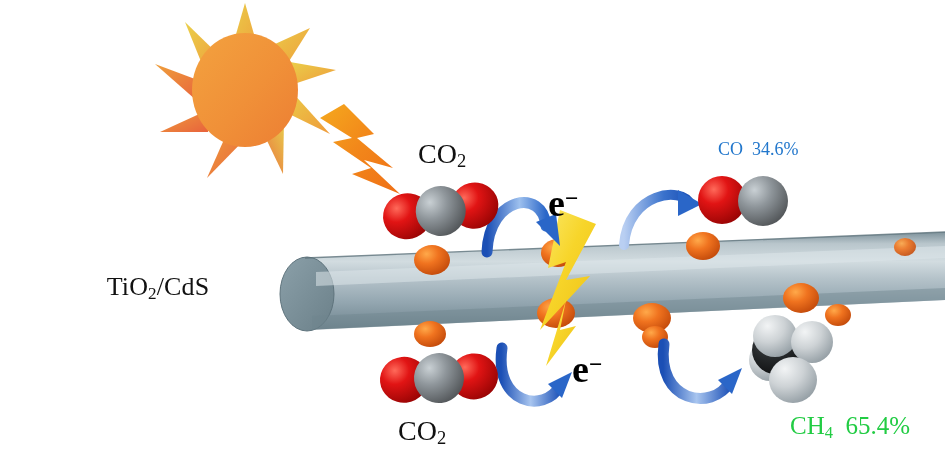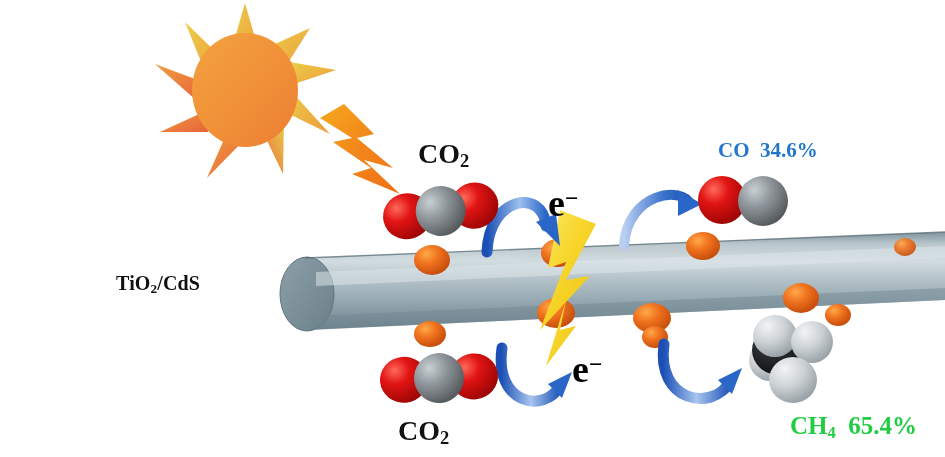--- a/index.html
+++ b/index.html
@@ -1,26 +1,26 @@
 <!DOCTYPE html>
 <html><head>
 <meta charset="utf-8">
 <style>
   html,body{margin:0;padding:0;background:#ffffff;}
   body{width:945px;height:457px;overflow:hidden;
        font-family:"Liberation Serif", serif;}
   #stage{position:relative;width:945px;height:457px;background:#fff;}
-  .lbl{position:absolute;font-weight:bold;white-space:nowrap;line-height:1.12;}
+  .lbl{position:absolute;font-weight:normal;white-space:nowrap;line-height:1.12;}
   .lbl sub{font-size:0.66em;vertical-align:-0.22em;}
   .lbl sup{font-size:0.62em;vertical-align:0.42em;}
   #catalyst-label{left:8px;top:272px;width:300px;text-align:center;
-                  font-size:20px;color:#111;letter-spacing:.1px;}
+                  font-size:26px;color:#111;letter-spacing:.1px;}
   #co2-top-label{left:418px;top:138px;font-size:28px;color:#111;}
   #co2-bottom-label{left:398px;top:415px;font-size:28px;color:#111;}
-  #co-label{left:718px;top:139px;font-size:21px;color:#2277cc;}
+  #co-label{left:718px;top:139px;font-size:18px;color:#2277cc;}
   #ch4-label{left:790px;top:412px;font-size:25px;color:#22cc44;}
   .elabel{position:absolute;font-size:38px;font-weight:bold;color:#000;
           font-family:"Liberation Serif", serif;}
   #e-top{left:548px;top:182px;}
   #e-bottom{left:572px;top:348px;}
   svg.layer{position:absolute;left:0;top:0;width:945px;height:457px;}
 </style>
 </head>
 <body>
 

